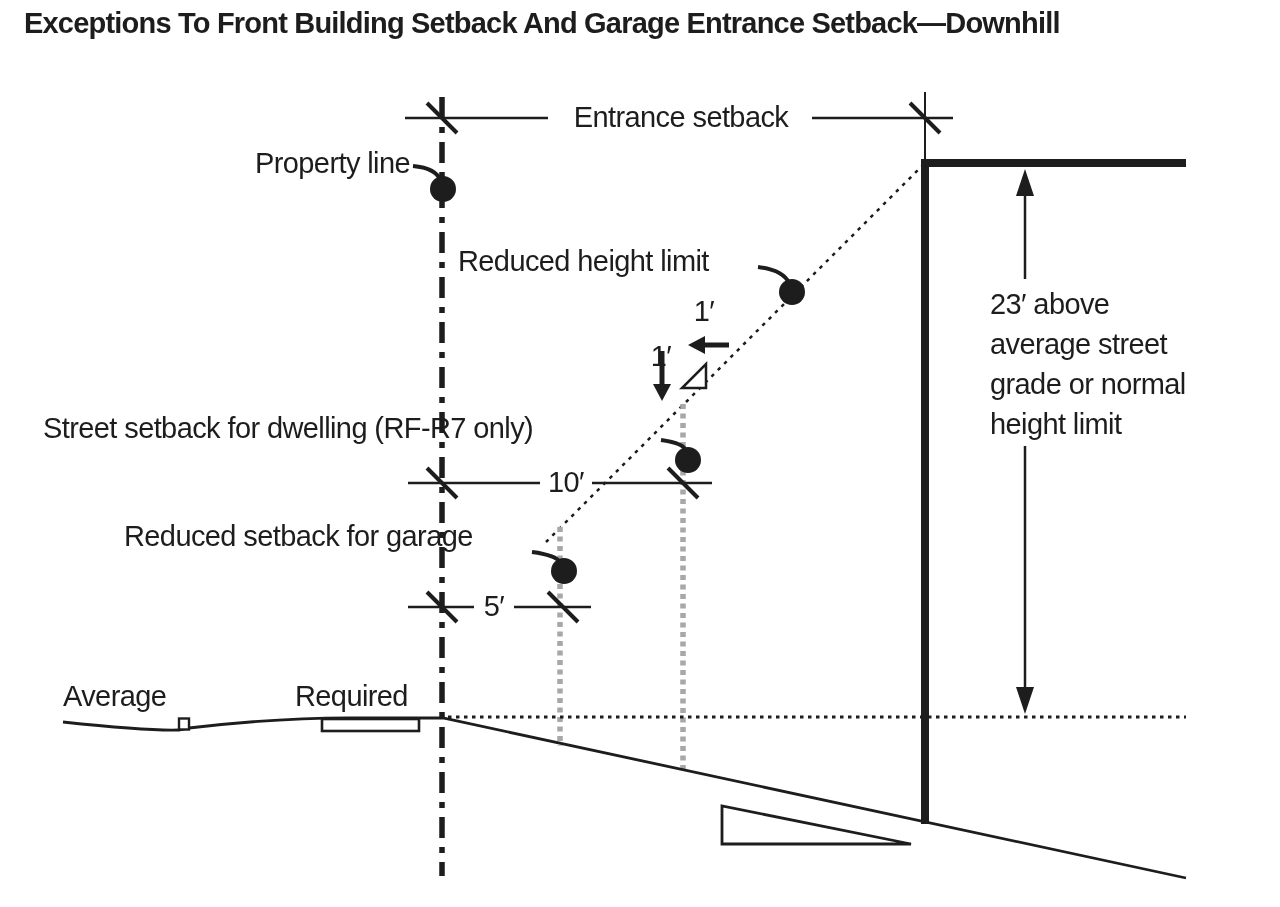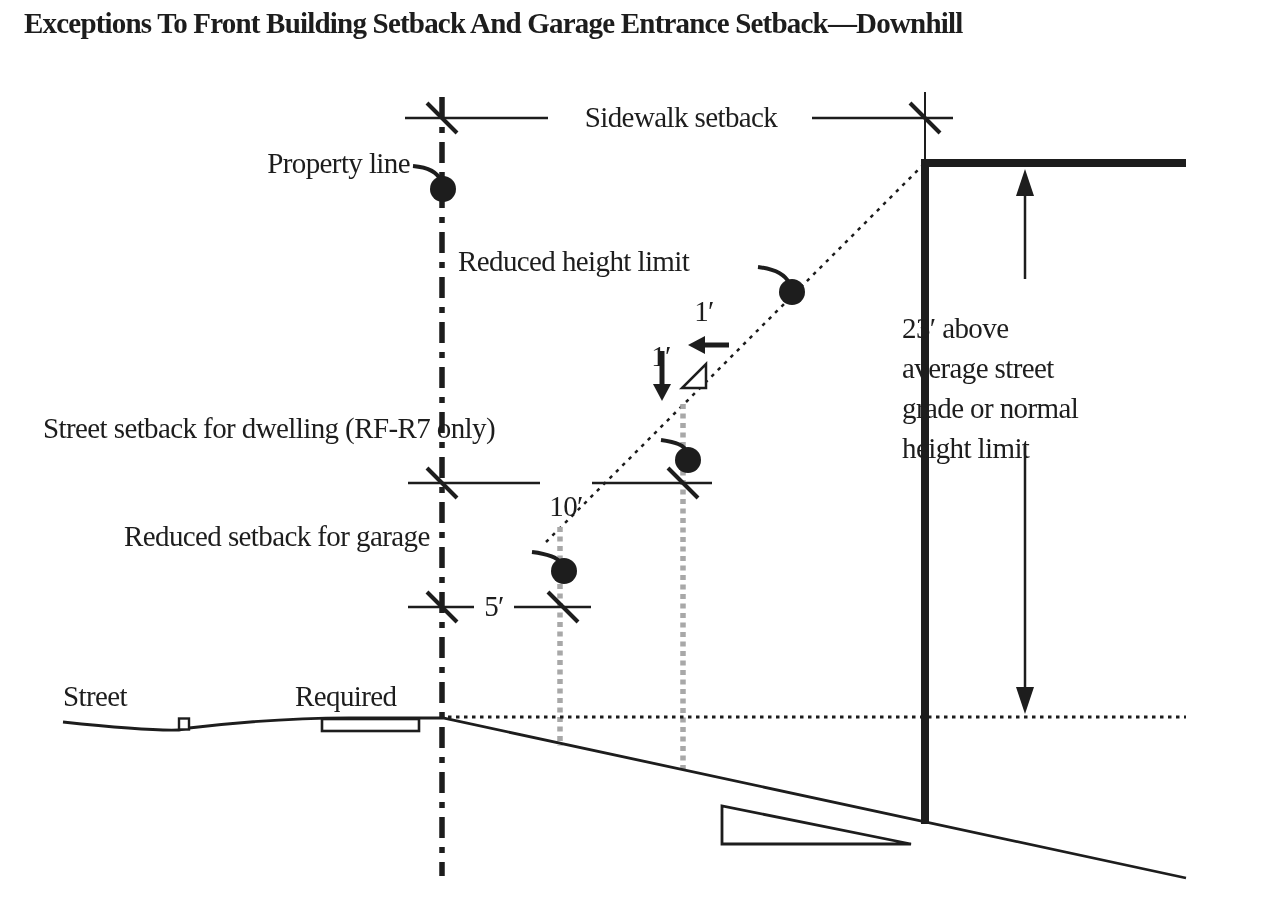--- a/index.html
+++ b/index.html
@@ -1,18 +1,18 @@
 <!DOCTYPE html>
 <html><head>
 <meta charset="utf-8">
 <style>
   html,body{margin:0;padding:0;background:#fff;}
   .stage{
     position:relative;width:1280px;height:907px;background:#fff;overflow:hidden;
-    font-family:Liberation Serif, serif;color:#1d1d1d;
+    font-family:Liberation Sans, sans-serif;color:#1d1d1d;
   }
   .title{
     position:absolute;left:24px;top:7px;
     font-size:29px;font-weight:bold;letter-spacing:-0.8px;white-space:nowrap;
   }
   .label{
     position:absolute;font-size:29px;line-height:1.2;letter-spacing:-0.6px;
     white-space:nowrap;color:#1d1d1d;
   }
   .center{transform:translate(-50%,-50%);text-align:center;}
@@ -91,29 +91,29 @@
 
     <line x1="448" y1="717" x2="1186" y2="717" stroke="#1d1d1d" stroke-width="3" stroke-dasharray="3.5 4.5"></line>
 
     <path d="M63,722 C110,727 152,731 179,730 L189,728 C240,722 300,716.5 370,718 L443,718 L1186,878" fill="none" stroke="#1d1d1d" stroke-width="2.8"></path>
     <rect x="179" y="718.5" width="10" height="11" fill="#ffffff" stroke="#1d1d1d" stroke-width="2.4"></rect>
     <rect x="322" y="719" width="97" height="12" fill="#ffffff" stroke="#1d1d1d" stroke-width="2.6"></rect>
 
     <polygon points="722,806 722,844 911,844" fill="#ffffff" stroke="#1d1d1d" stroke-width="2.8"></polygon>
   </svg>
 
-  <div class="label center" style="left:681px;top:117px;">Sidewalk setback</div>
+  <div class="label center" style="left:681px;top:117px;">Entrance setback</div>
   <div class="label" style="left:458px;top:244px;">Reduced height limit</div>
   <div class="label right" style="left:150px;top:146px;width:260px;">Property line</div>
   <div class="label center" style="left:704px;top:311px;">1′</div>
   <div class="label center" style="left:661px;top:356px;">1′</div>
   <div class="label" style="left:43px;top:411px;">Street setback for dwelling (RF-R7 only)</div>
-  <div class="label center" style="left:566px;top:482px;margin-top:24px;">10′</div>
+  <div class="label center" style="left:566px;top:482px;">10′</div>
   <div class="label" style="left:124px;top:519px;">Reduced setback for garage</div>
   <div class="label center" style="left:494px;top:606px;">5′</div>
-  <div class="label pre" style="left:902px;top:284px;line-height:40px;margin-top:24px;">23′ above
+  <div class="label pre" style="left:990px;top:284px;line-height:40px;">23′ above
 average street
 grade or normal
 height limit</div>
-  <div class="label" style="left:63px;top:679px;">Street</div>
+  <div class="label" style="left:63px;top:679px;">Average</div>
   <div class="label" style="left:295px;top:679px;">Required</div>
 
 </div>
 
 </body></html>

